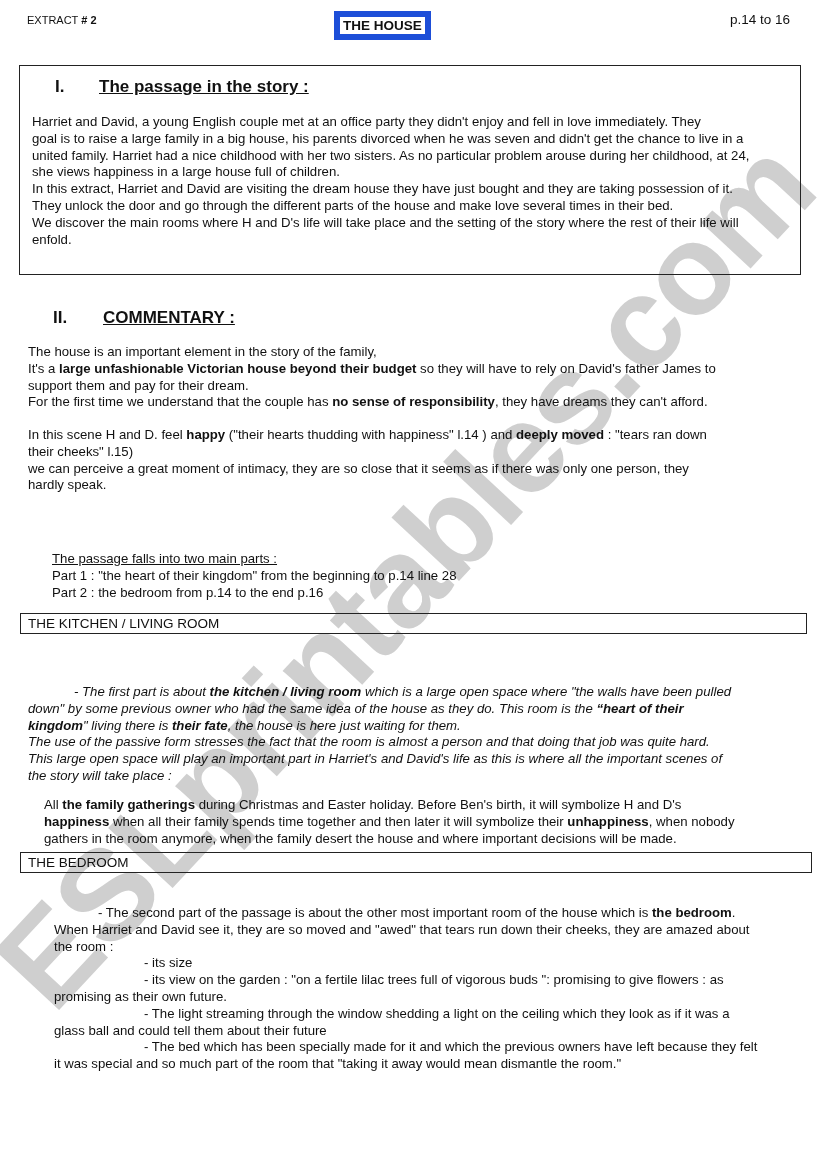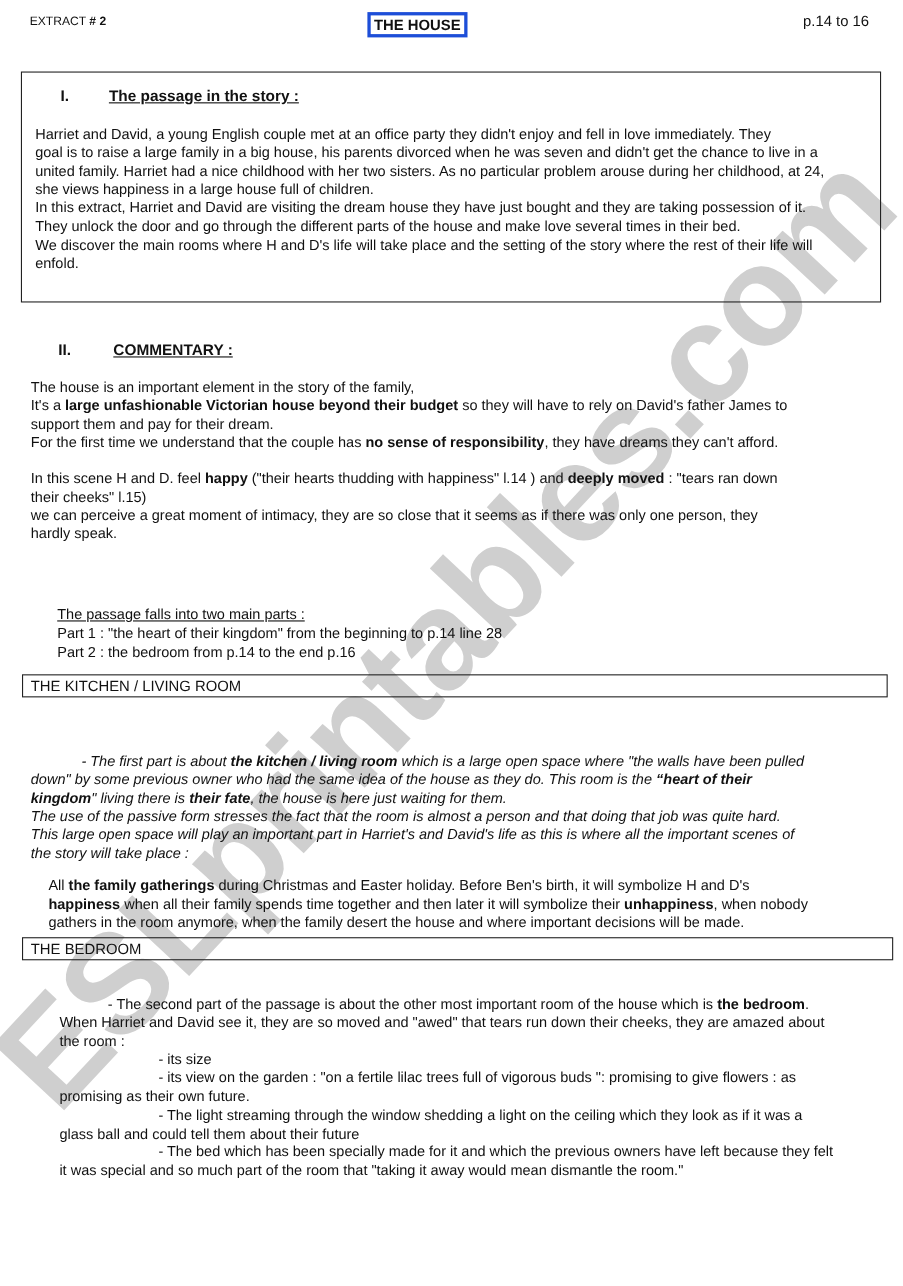--- a/index.html
+++ b/index.html
@@ -14,24 +14,24 @@
       transform: translate(-50%, -50%) rotate(-47deg);
       font-family: "Liberation Sans", "DejaVu Sans", sans-serif;
       font-weight: bold; font-size: 128px; letter-spacing: -2px;
       color: #cdcdcd; white-space: nowrap; z-index: 0; opacity: 0.95;
       pointer-events: none;
     }
     .content { position: relative; z-index: 1; }
     .hdr-left { left: 27px; top: 12px; font-size: 11px; }
     .hdr-left b { font-weight: bold; }
     .hdr-center { left: 334px; top: 11px; font-size: 13.5px; font-weight: bold;
-      border: 3px solid #1d4ed8; padding: 0 3px; line-height: 17px; }
+      border: 6px solid #1d4ed8; padding: 0 3px; line-height: 17px; }
     .hdr-right { left: 730px; top: 12px; font-size: 13.5px; text-align: right; }
     .box1 { left: 19px; top: 65px; width: 782px; height: 210px; border: 1px solid #222; box-sizing: border-box; }
-    .sec-title { font-weight: bold; font-size: 14px; }
+    .sec-title { font-weight: bold; font-size: 17px; }
     .sec-num { display: inline-block; width: 44px; }
     .sec-label { text-decoration: underline; }
     .para { position: absolute; left: 28px; width: 775px; }
     .u { text-decoration: underline; }
     .boxhdr { position: absolute; left: 20px; border: 1px solid #222; box-sizing: border-box;
       height: 21px; padding-left: 7px; font-size: 13.5px; line-height: 19px; }
     .indent1 { display: inline-block; width: 46px; }
     .indent2 { display: inline-block; width: 90px; }
     b { font-weight: bold; }
   </style>

